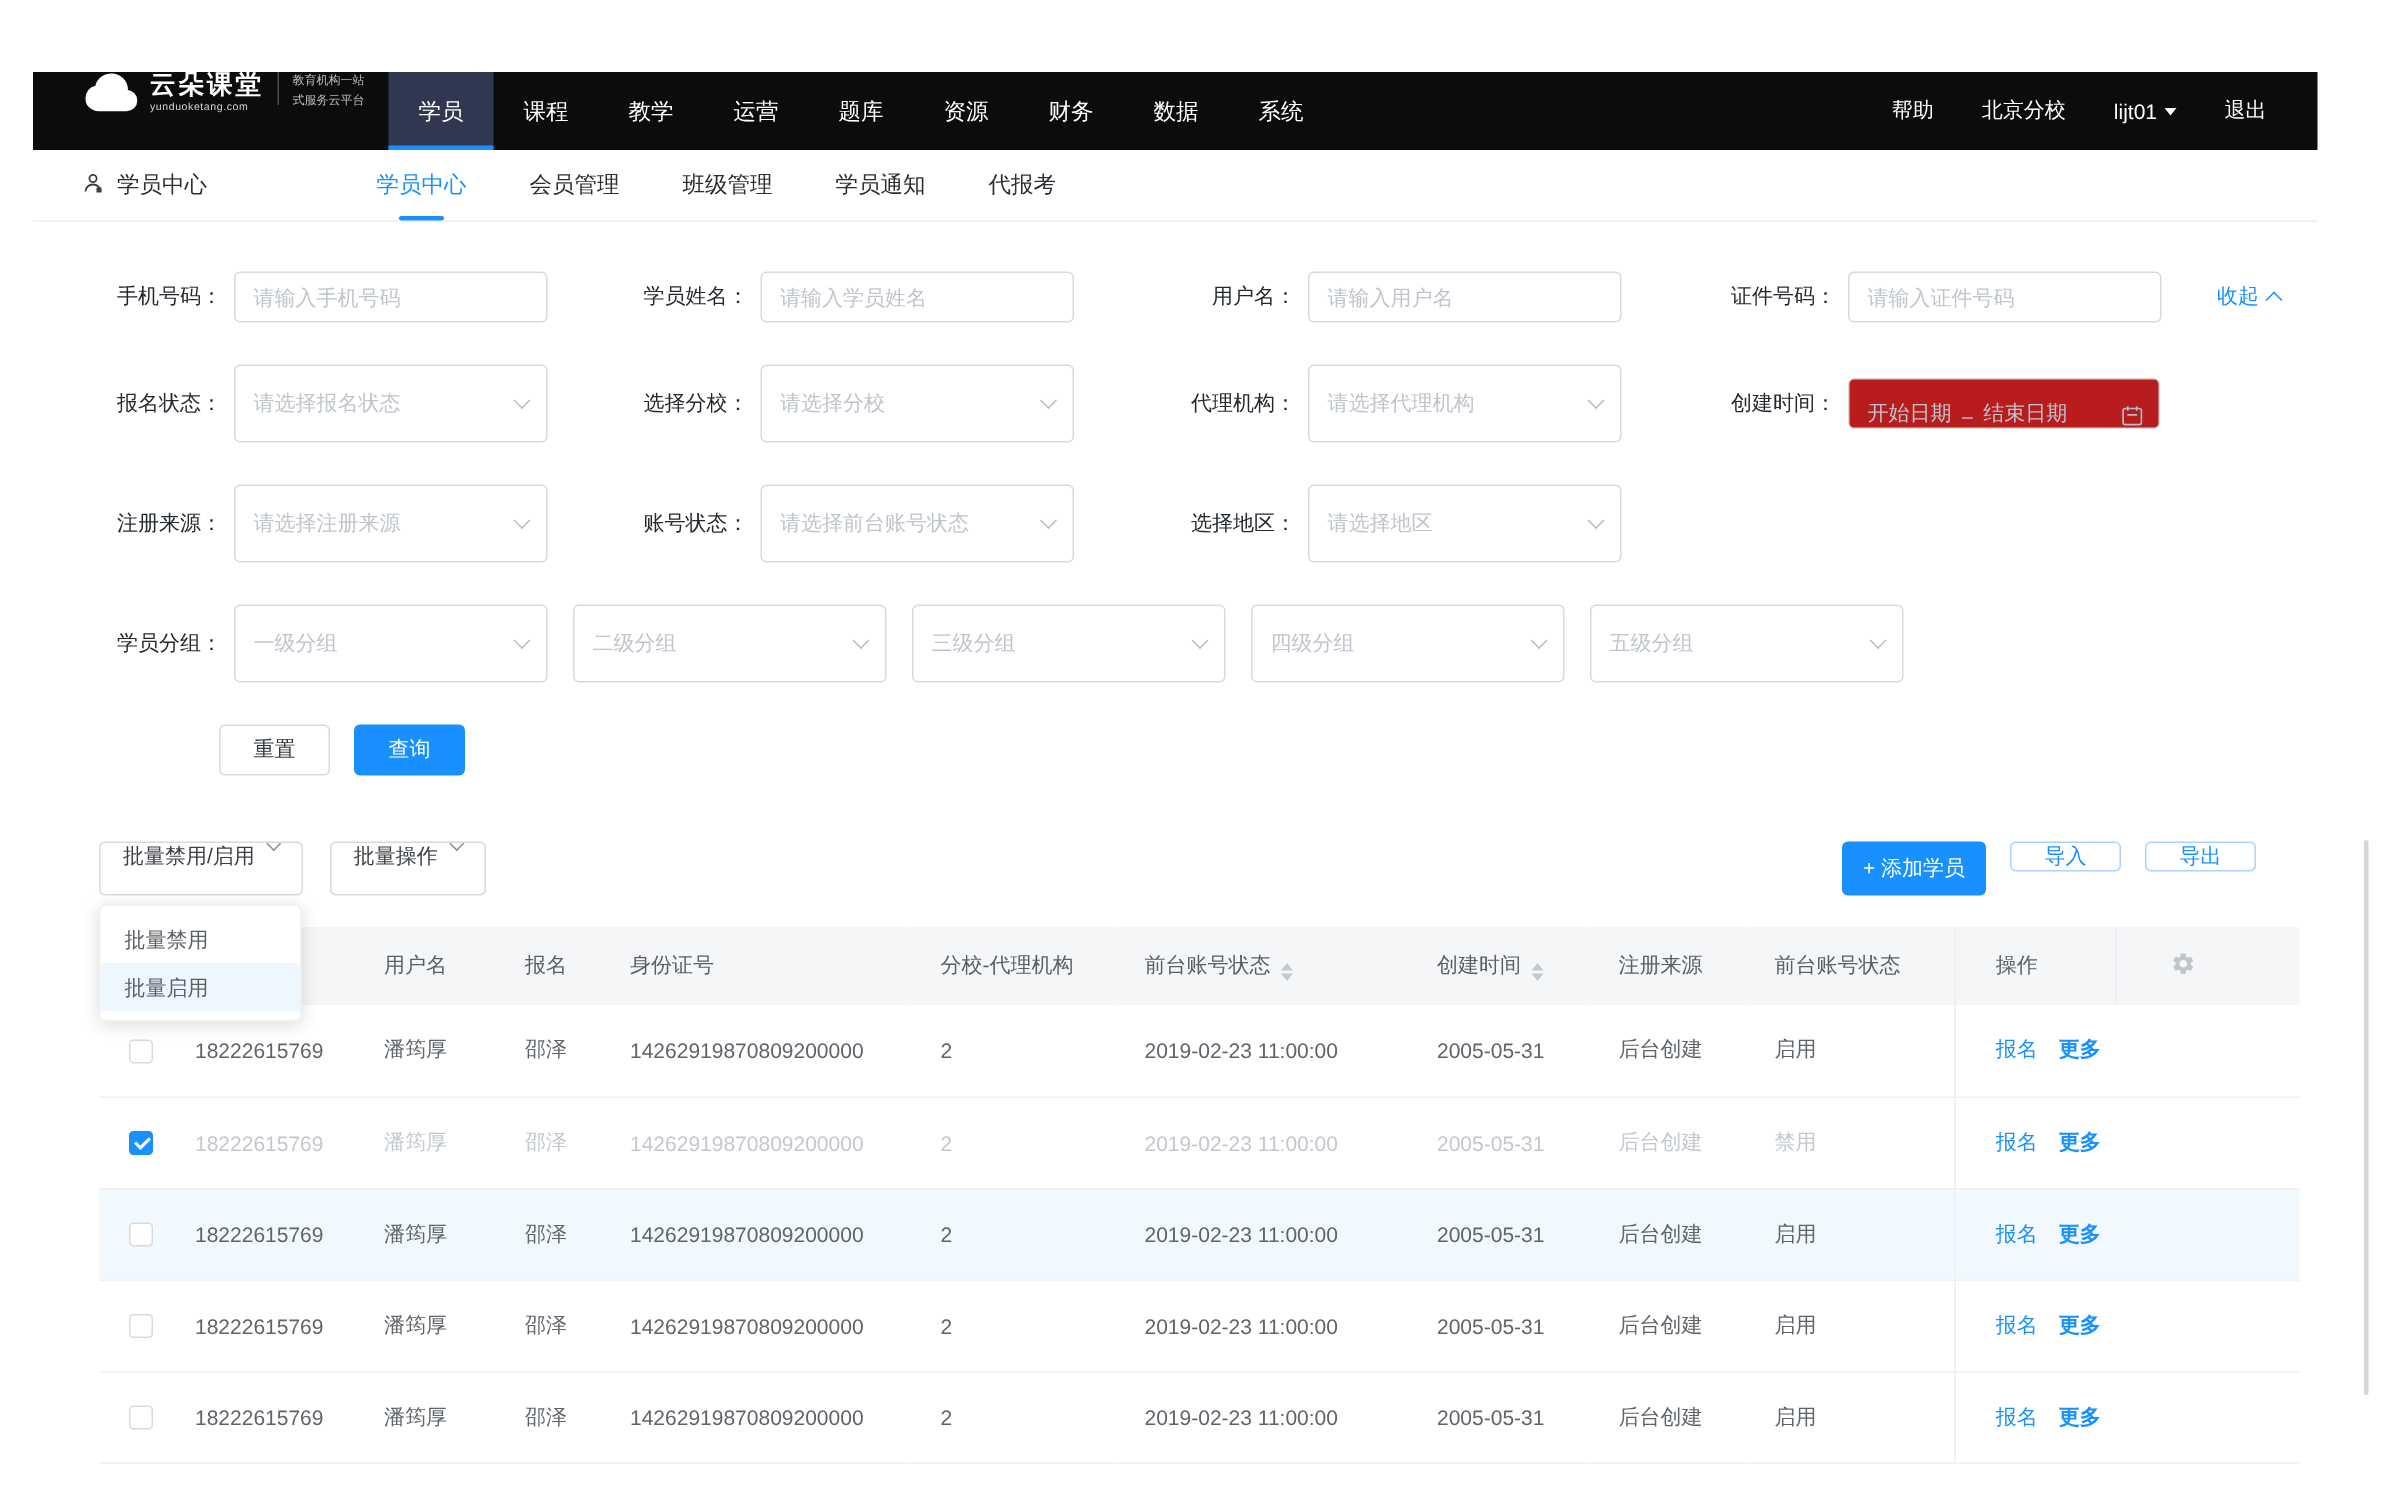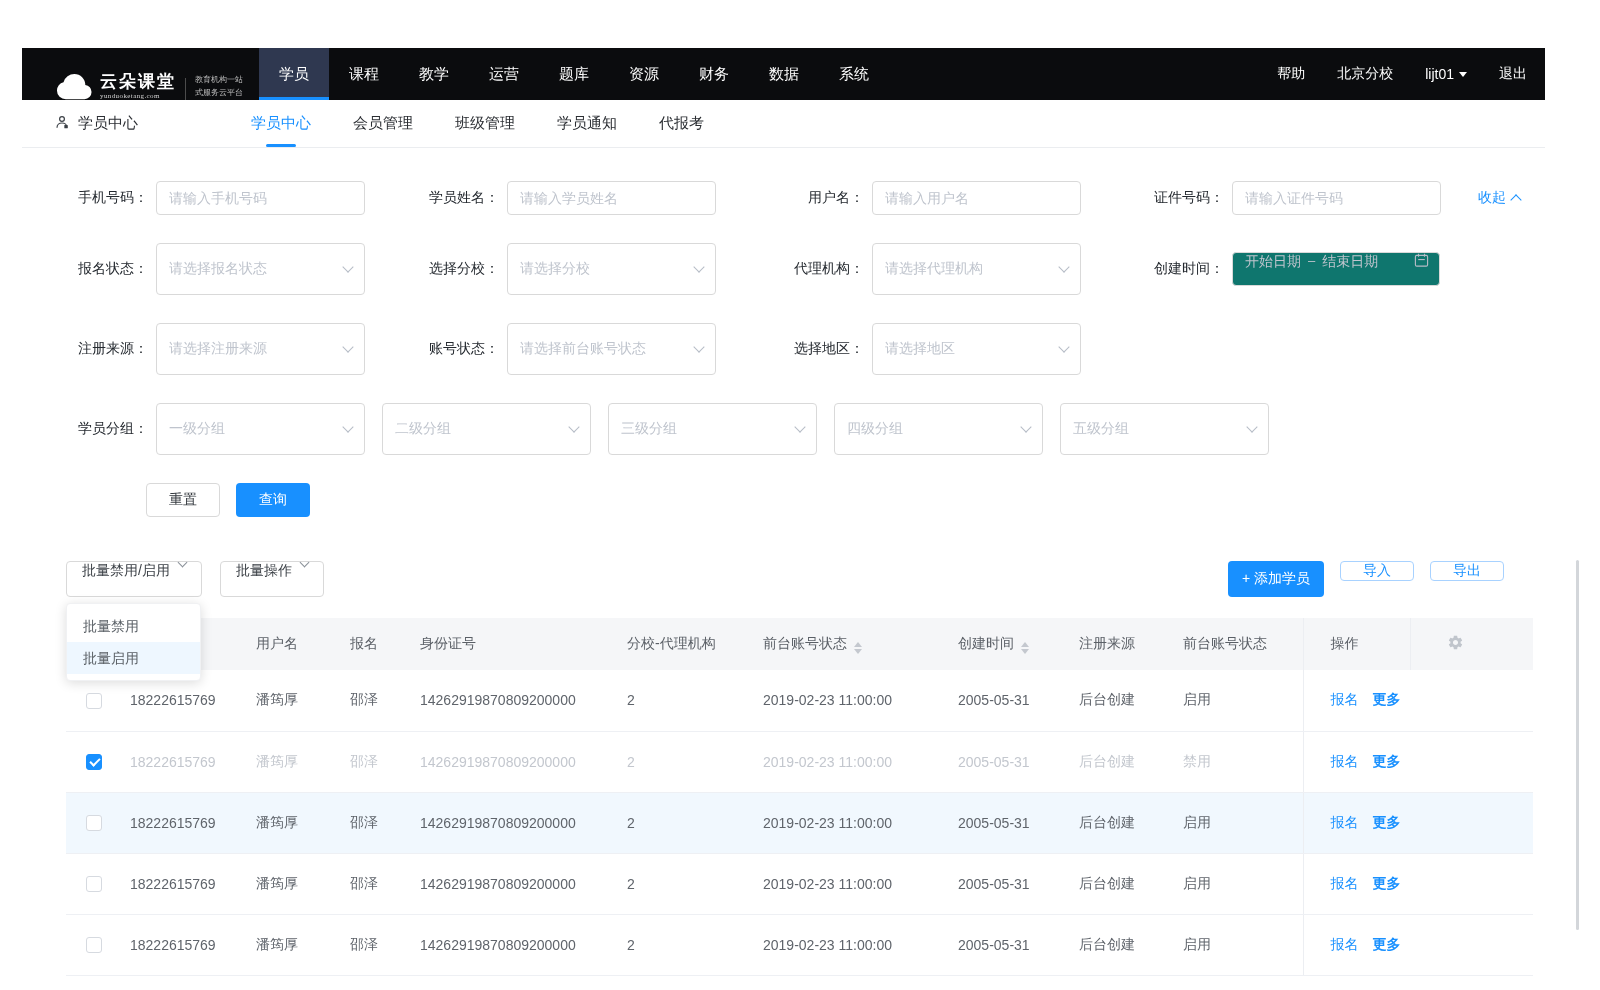--- a/index.html
+++ b/index.html
@@ -7,32 +7,32 @@
   body {
     width:1600px; height:990px; position:relative; overflow:hidden;
     background:#ffffff;
     font-family:"Liberation Sans","DejaVu Sans",sans-serif;
     -webkit-font-smoothing:antialiased;
   }
   .frame { position:absolute; left:22px; top:48px; width:1523px; }
 
   
   .topnav { height:52px; background:#0b0c0e; display:flex; align-items:stretch; color:#fff; }
-  .brand { display:flex; align-items:flex-end; padding-left:34px;font-family:Liberation Serif, serif; }
+  .brand { display:flex; align-items:flex-start; padding-left:34px; }
   .brand svg { display:block; }
   .brand-text { display:flex; flex-direction:column; line-height:1; margin-left:6px; }
   .brand-name { font-size:17px; font-weight:bold; letter-spacing:2px; }
   .brand-domain { font-size:7px; color:#d6d6d6; margin-top:3px; letter-spacing:.4px; }
   .brand-divider { width:1px; height:22px; background:#4c4c4c; margin:0 9px; }
   .brand-tagline { font-size:8px; color:#bdbdbd; line-height:1.6; }
   .menu { display:flex; margin-left:16px; }
   .menu-item { padding:0 20px; display:flex; align-items:center; font-size:15px; position:relative; cursor:pointer; white-space:nowrap; }
   .menu-item.active { background:#2f3850; }
   .menu-item.active::after { content:""; position:absolute; left:0; right:0; bottom:0; height:3px; background:#1890ff; }
-  .topnav-right { margin-left:auto; display:flex; align-items:center; gap:32px; padding-right:18px; font-size:14px; }
+  .topnav-right { margin-left:auto; display:flex; align-items:center; gap:32px; padding-right:34px; font-size:14px; }
   .topnav-right > div { display:flex; align-items:center; cursor:pointer; white-space:nowrap; }
   .caret-tri { width:0; height:0; border-left:4px solid transparent; border-right:4px solid transparent; border-top:5px solid #fff; margin-left:5px; }
 
   
   .subnav { height:48px; background:#fff; border-bottom:1px solid #ebedf0; display:flex; align-items:stretch; }
   .section { display:flex; align-items:center; gap:8px; padding-left:32px; font-size:15px; color:#2b2e33; }
   .tabs { display:flex; margin-left:92px; }
   .tab { padding:0 21px; display:flex; align-items:center; font-size:15px; color:#2b2e33; position:relative; cursor:pointer; white-space:nowrap; }
   .tab.active { color:#1890ff; }
   .tab.active::after { content:""; position:absolute; left:50%; transform:translateX(-50%); bottom:0; height:3px; width:30px; border-radius:2px; background:#1890ff; }
@@ -40,21 +40,21 @@
   
   .filters { padding:33px 0 0 42px; }
   .frow { display:flex; align-items:center; margin-bottom:28px;gap:16px; }
   .fgroup { display:flex; align-items:center; }
   .flabel { width:84px; text-align:right; font-size:14px; color:#24292f; margin-right:8px; white-space:nowrap; }
   .finput { width:209px; height:34px; border:1px solid #d9d9d9; border-radius:4px; padding:0 12px; font-size:14px; color:#333; background:#fff; outline:none; }
   .finput::placeholder { color:#bfc4cd; }
   .fselect { width:209px; height:52px; border:1px solid #d9d9d9; border-radius:4px; display:flex; align-items:center; justify-content:space-between; padding:0 12px; cursor:pointer; background:#fff; }
   .fselect .ph, .fdate .ph { font-size:14px; color:#bfc4cd; white-space:nowrap; }
   .chev { width:8px; height:8px; border-right:1.4px solid #b6bcc6; border-bottom:1.4px solid #b6bcc6; transform:rotate(45deg); margin-top:-4px; flex:none; }
-  .fdate { width:208px; height:34px; border:1px solid #d9d9d9; border-radius:4px; display:flex; align-items:flex-start; padding:0 10px 0 12px; cursor:pointer; background:#0f766e; }
+  .fdate { width:208px; height:34px; border:1px solid #d9d9d9; border-radius:4px; display:flex; align-items:flex-end; padding:12px 10px 0 12px; cursor:pointer; background:#b91c1c; }
   .fdate .sep { color:#bfc4cd; margin:0 7px; font-size:13px; }
   .fdate svg { margin-left:auto; flex:none; }
   .g1 { margin-left:34px; } .g2 { margin-left:48px; } .g3 { margin-left:43px; }
   .collapse-link { margin-left:21px; color:#1890ff; font-size:14px; display:flex; align-items:center; cursor:pointer; }
   .chev-up { width:8px; height:8px; border-right:1.4px solid #1890ff; border-bottom:1.4px solid #1890ff; transform:rotate(-135deg); margin:3px 0 0 6px; }
   .gsel { margin-right:17px; }
   .btnrow { margin-left:82px; display:flex; gap:16px; }
   .btn-reset { width:74px; height:34px; border:1px solid #d9d9d9; border-radius:4px; background:#fff; font-size:14px; color:#33383e; cursor:pointer; }
   .btn-query { width:74px; height:34px; border:none; border-radius:4px; background:#1890ff; font-size:14px; color:#fff; cursor:pointer; }
 

